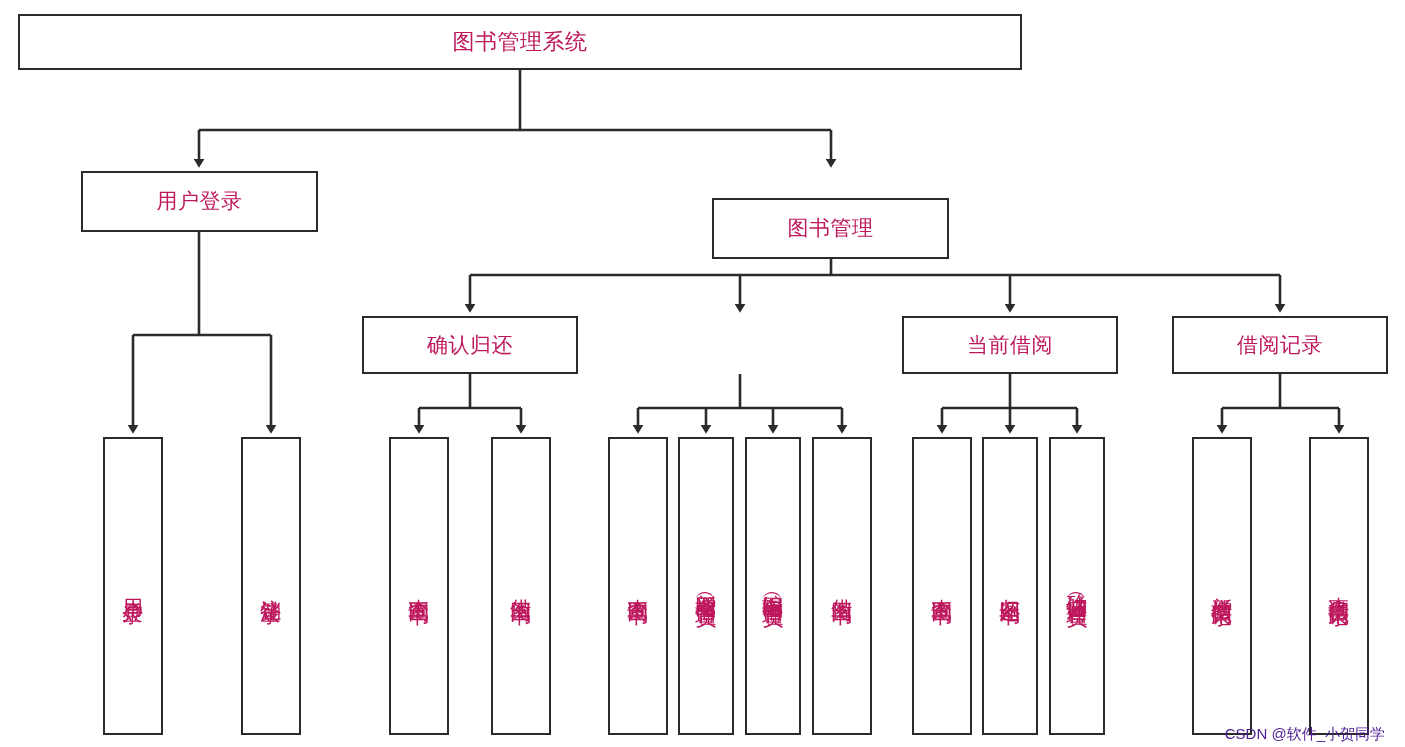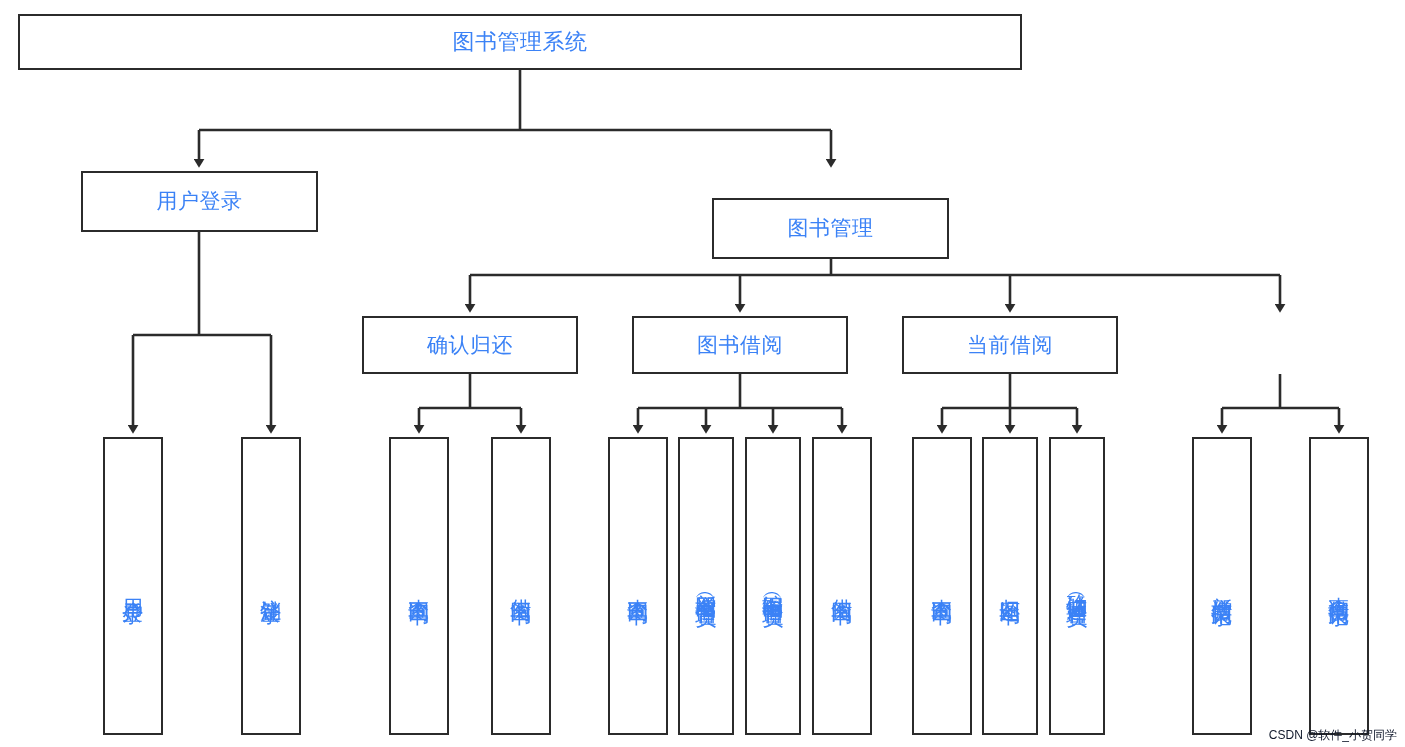--- a/index.html
+++ b/index.html
@@ -27,21 +27,21 @@
     pointer-events: none;
   }
   .node {
     position: absolute;
     box-sizing: border-box;
     background: #ffffff;
     border: 2.5px solid #2b2b2b;
     display: flex;
     align-items: center;
     justify-content: center;
-    color: #3b82f6;
+    color: #be185d;
     text-align: center;
     z-index: 2;
   }
   .node .lbl {
     display: block;
     line-height: 1.18;
     letter-spacing: 0.5px;
   }
   
   .node.horiz .lbl {
@@ -57,24 +57,24 @@
   .node.vert .lbl {
     writing-mode: vertical-rl;
     text-orientation: upright;
     font-size: 21px;
     line-height: 1.32;
     letter-spacing: 2px;
     max-height: 100%;
   }
   #watermark {
     position: absolute;
-    right: 8px;
+    right: 20px;
     bottom: 3px;
-    font-size: 12px;
-    color: #0f172a;
+    font-size: 15px;
+    color: #4c1d95;
     white-space: nowrap;
     z-index: 5;
     font-family: "Liberation Sans", "DejaVu Sans", sans-serif;
   }
 </style>
 </head>
 <body>
 
 <div id="canvas">
 
@@ -136,26 +136,26 @@
   <div class="node horiz" style="left:81px; top:171px; width:237px; height:61px;">
     <span class="lbl">用户登录</span>
   </div>
   <div class="node horiz" style="left:712px; top:171px; width:237px; height:61px;margin-top:27px;">
     <span class="lbl">图书管理</span>
   </div>
 
   <div class="node horiz" style="left:362px; top:316px; width:216px; height:58px;">
     <span class="lbl">确认归还</span>
   </div>
-  <div class="node horiz" style="left:632px; top:316px; width:216px; height:58px;">
-    <span class="lbl">图书借阅</span>
-  </div>
   <div class="node horiz" style="left:902px; top:316px; width:216px; height:58px;">
     <span class="lbl">当前借阅</span>
   </div>
+  <div class="node horiz" style="left:1172px; top:316px; width:216px; height:58px;">
+    <span class="lbl">借阅记录</span>
+  </div>
 
   <div class="node vert" style="left:103px; top:437px; width:60px; height:298px;">
     <span class="lbl">用户登录</span>
   </div>
   <div class="node vert" style="left:241px; top:437px; width:60px; height:298px;">
     <span class="lbl">注销登录</span>
   </div>
 
   <div class="node vert" style="left:389px; top:437px; width:60px; height:298px;">
     <span class="lbl">查询图书</span>

